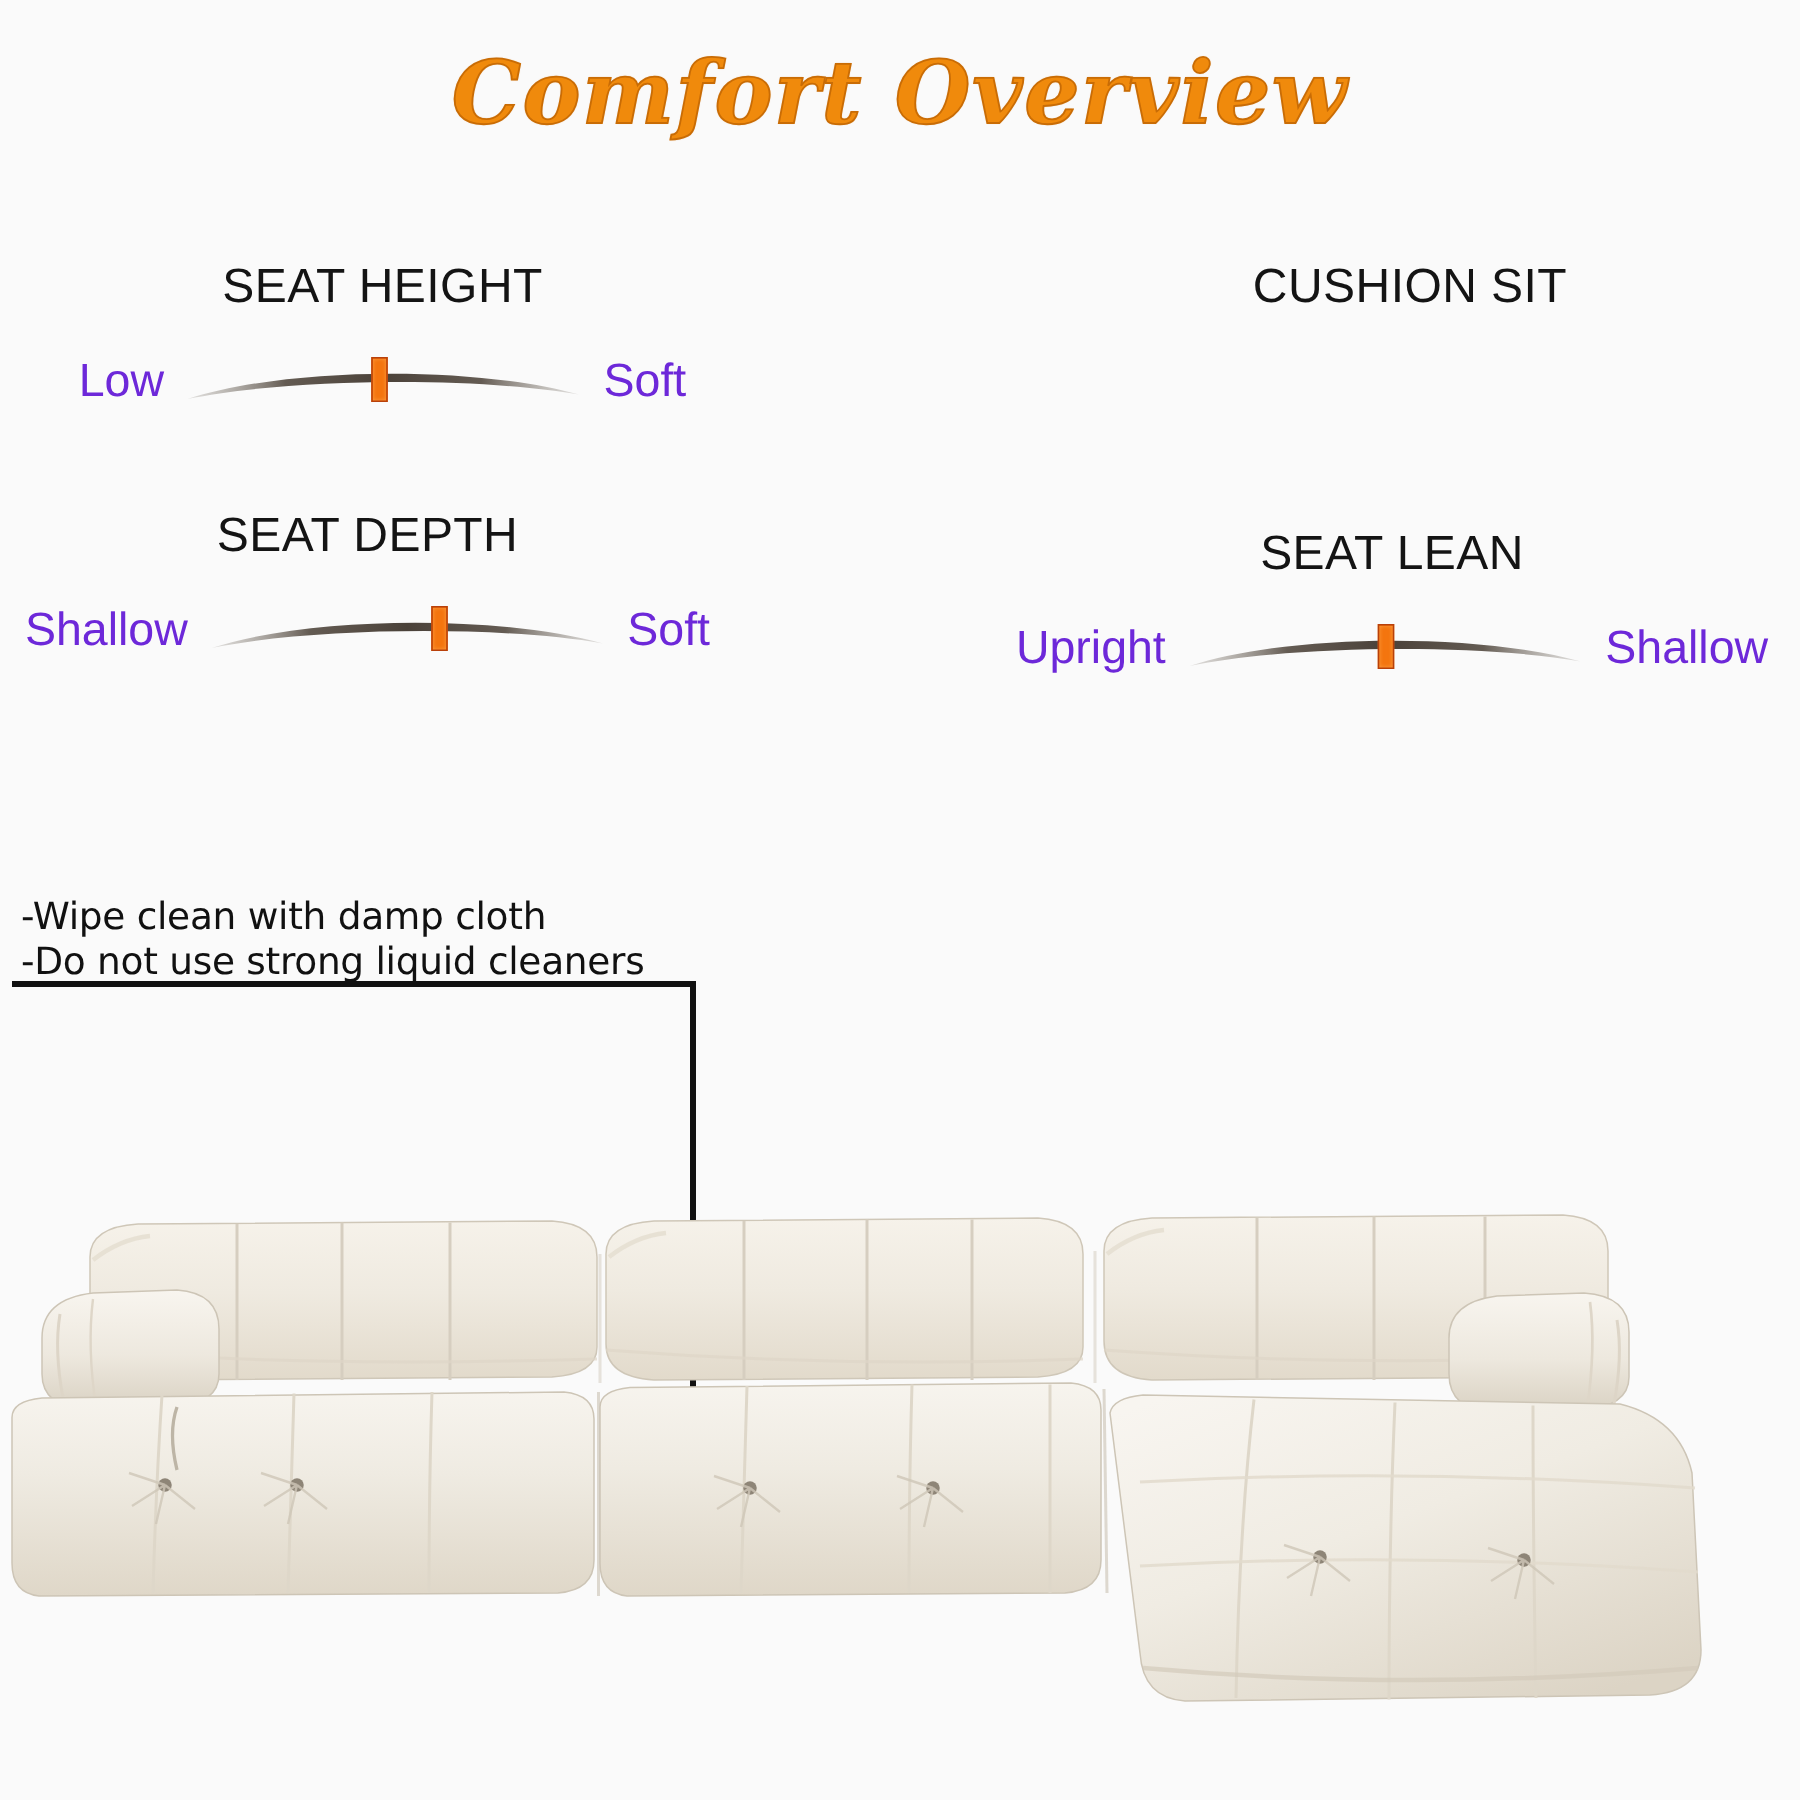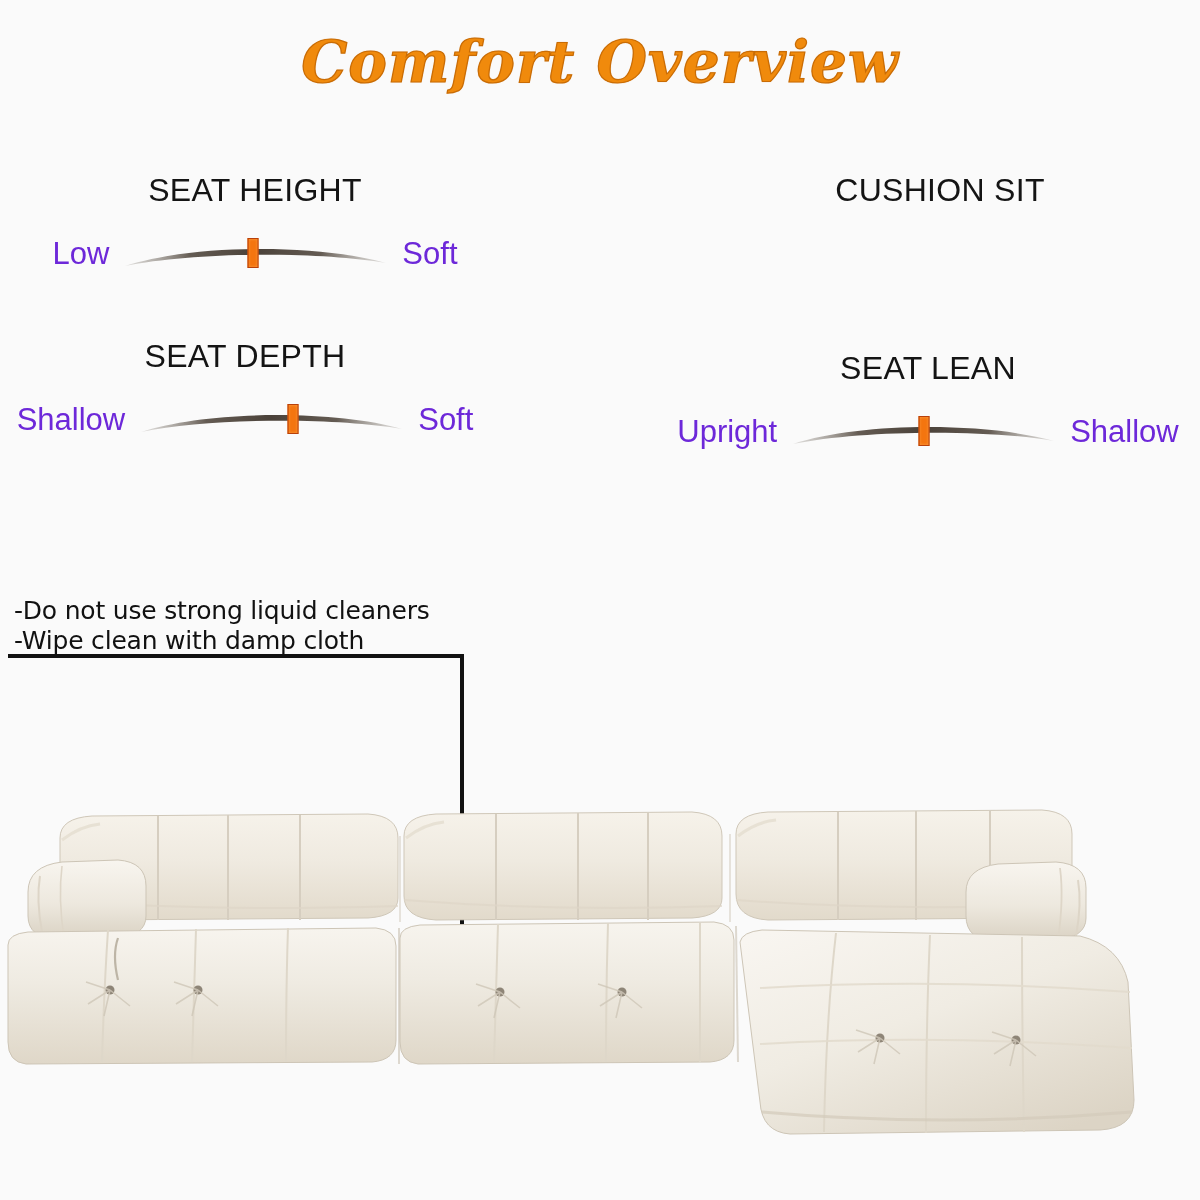--- a/index.html
+++ b/index.html
@@ -209,22 +209,22 @@
           </svg>
           <div class="marker" style="left: 132.5px; top: 6px;"></div>
         </div>
         <div class="slider-end right">Shallow</div>
       </div>
     </div>
 
   </div>
 
   <div class="care-note">
+    <div class="care-line">-Wipe clean with damp cloth</div>
     <div class="care-line">-Do not use strong liquid cleaners</div>
-    <div class="care-line">-Wipe clean with damp cloth</div>
   </div>
 
   <svg class="leader-svg" viewBox="0 0 1200 1200">
 
     <line x1="8" y1="656" x2="463" y2="656" stroke="#111" stroke-width="4"></line>
 
     <line x1="462" y1="654" x2="462" y2="975" stroke="#111" stroke-width="4"></line>
 
     <line x1="462" y1="895" x2="492" y2="895" stroke="#111" stroke-width="4"></line>
     <circle cx="499" cy="895" r="10" fill="#2b1410"></circle>

